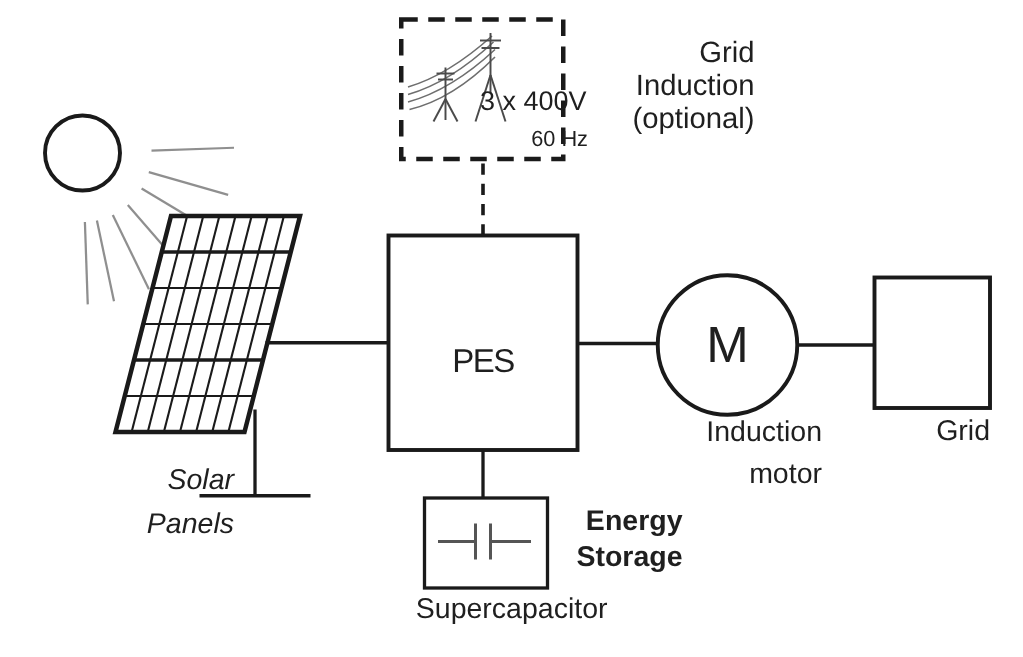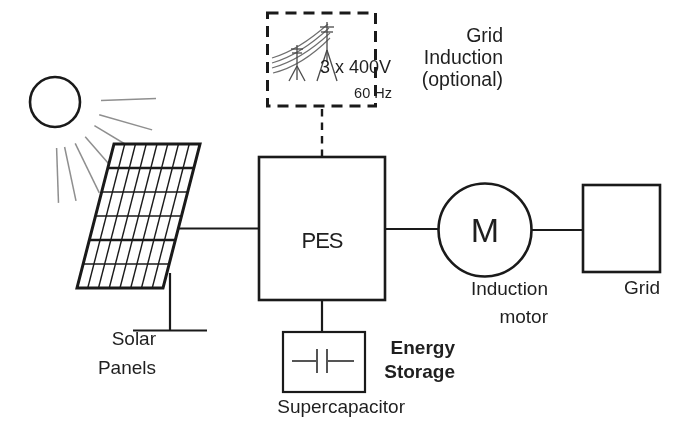--- a/index.html
+++ b/index.html
@@ -30,21 +30,21 @@
     display:flex;align-items:center;justify-content:center;
     font-size:34px;
   }
   .grid-label{left:383px;top:24px;width:120px;line-height:22px;font-size:19.5px;}
   .volt-label{left:291px;top:59px;width:100px;font-size:18px;line-height:16px;}
   .freq-label{left:292px;top:85px;width:100px;font-size:14.5px;line-height:16px;}
   .induction-label{left:428px;top:275px;width:120px;line-height:28px;}
   .load-label{left:583px;top:277px;width:77px;}
   .energy-label{left:373px;top:336px;width:82px;line-height:24px;font-weight:bold;}
   .supercap-label{left:245px;top:396px;width:160px;}
-  .solar-label{left:36px;top:324px;width:120px;line-height:29px;}
+  .solar-label{left:36px;top:306px;width:120px;line-height:29px;font-style:italic;}
 </style>
 </head>
 <body>
 
 <div class="canvas">
 
   <svg width="682" height="438" viewBox="0 0 682 438">
 
     <g stroke="#1a1a1a" stroke-width="2.6" fill="#ffffff">
       <circle cx="55" cy="102" r="25"></circle>

